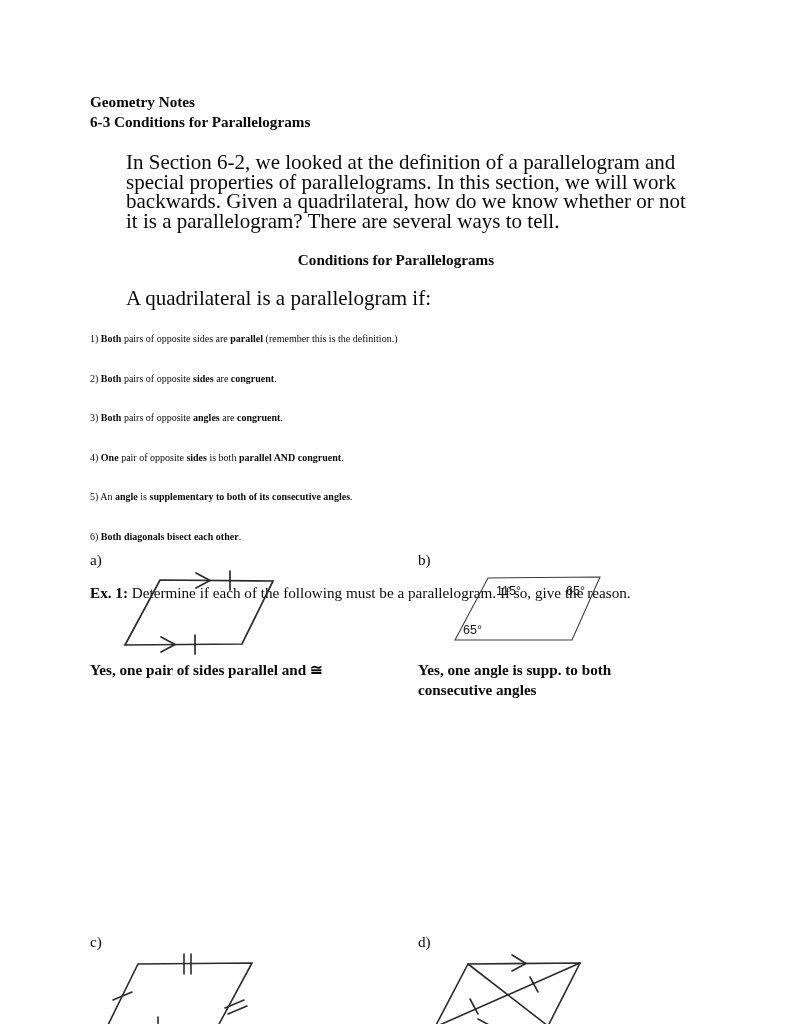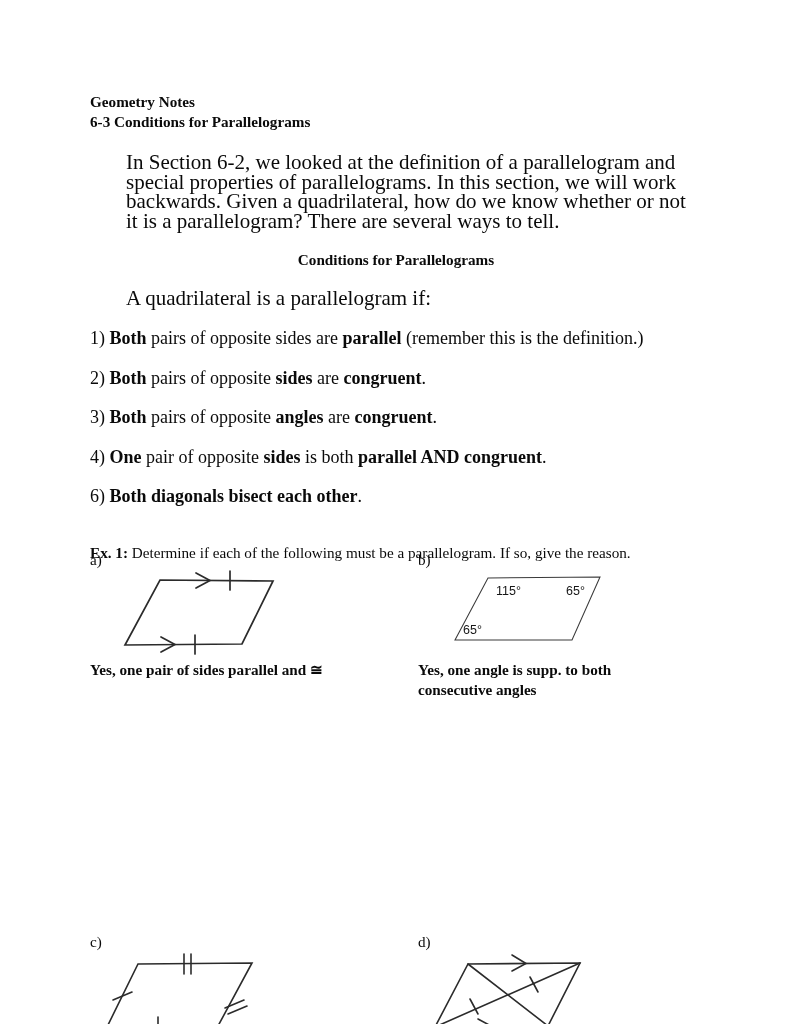--- a/index.html
+++ b/index.html
@@ -40,21 +40,21 @@
     margin-bottom: 20px;
     margin-left: 36px;
   }
   .heading {
     font-weight: bold;
     font-size: 15.2px;
     margin-bottom: 20px;
     text-align: center;
   }
   .cond {
-    font-size: 18px;
+    font-size: 10px;
     line-height: 19.6px;
     margin-bottom: 20px;
   }
   .ex-line {
     font-size: 15.2px;
     line-height: 19.6px;
     margin-top: 36px;
   }
 
   
@@ -108,20 +108,21 @@
 
     <div class="heading">Conditions for Parallelograms</div>
 
     <div class="para">A quadrilateral is a parallelogram if:</div>
 
     <div id="conditions-list">
         <div class="cond"><span>1)</span> <span class="b">Both</span><span> pairs of opposite sides are </span><span class="b">parallel</span><span> (remember this is the definition.)</span></div>
         <div class="cond"><span>2)</span> <span class="b">Both</span><span> pairs of opposite </span><span class="b">sides</span><span> are </span><span class="b">congruent</span><span>.</span></div>
         <div class="cond"><span>3)</span> <span class="b">Both</span><span> pairs of opposite </span><span class="b">angles</span><span> are </span><span class="b">congruent</span><span>.</span></div>
         <div class="cond"><span>4)</span> <span class="b">One</span><span> pair of opposite </span><span class="b">sides</span><span> is both </span><span class="b">parallel AND congruent</span><span>.</span></div>
+        <div class="cond"><span>5)</span> <span>An </span><span class="b">angle</span><span> is </span><span class="b">supplementary to both of its consecutive angles</span><span>.</span></div>
         <div class="cond"><span>6)</span> <span class="b">Both diagonals bisect each other</span><span>.</span></div>
       </div>
 
     <div class="ex-line">
       <span class="b">Ex. 1:</span><span> Determine if each of the following must be a parallelogram.  If so, give the reason.</span>
     </div>
 
   </div>
 
   <div class="problems">

